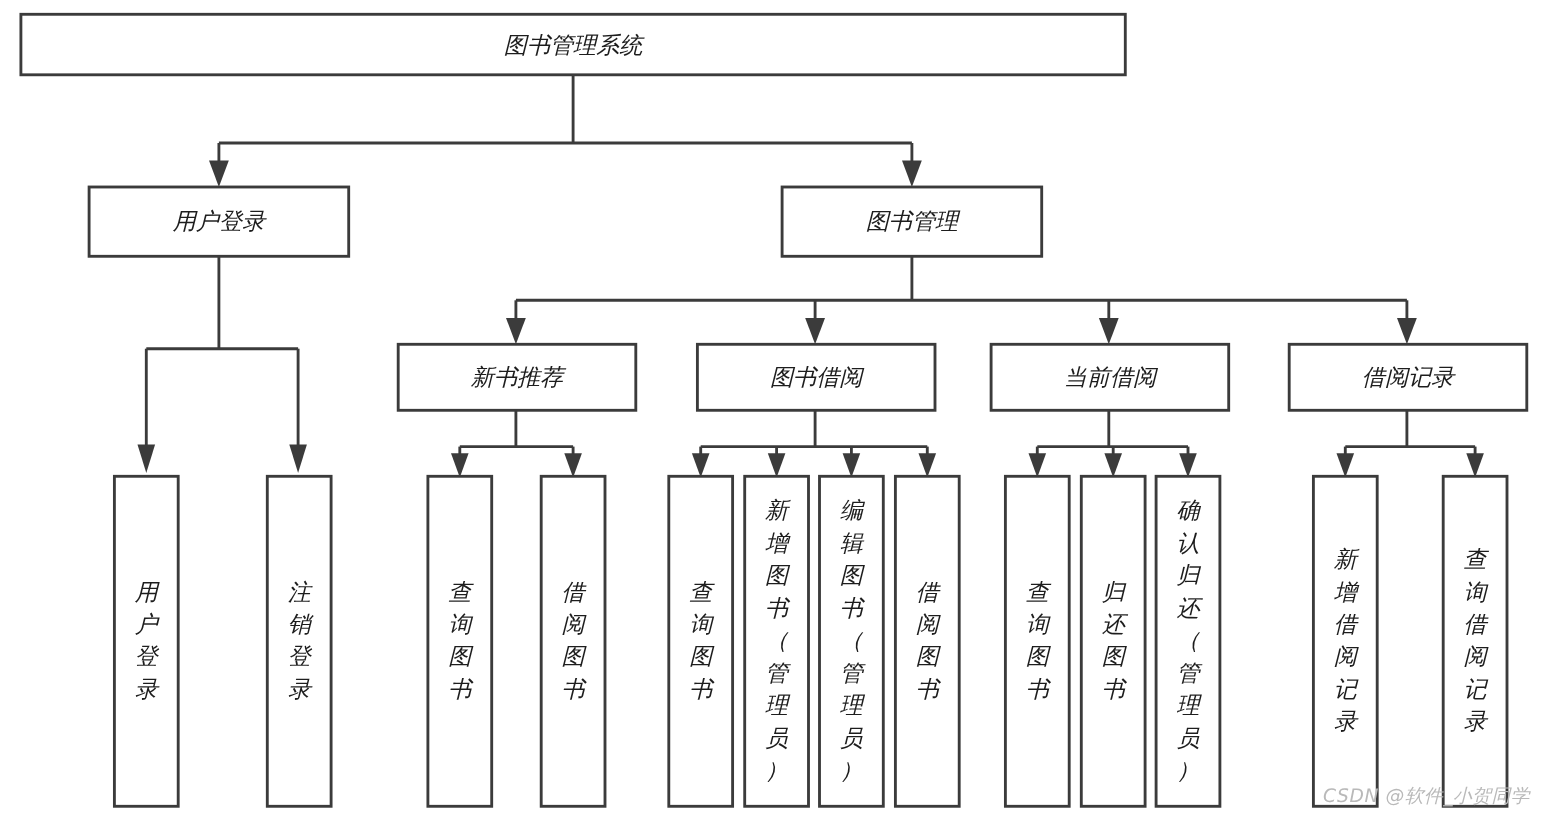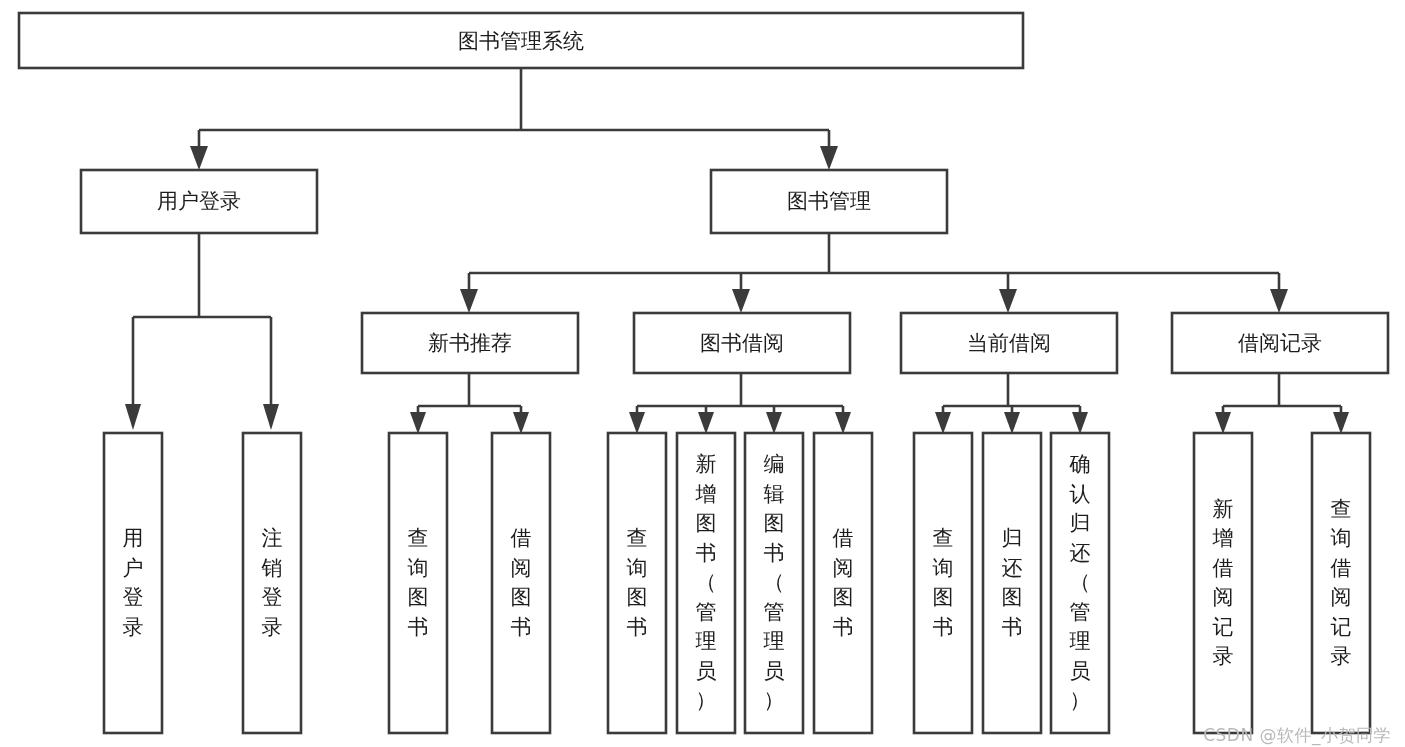--- a/index.html
+++ b/index.html
@@ -11,20 +11,21 @@
     width: 1405px;
     height: 747px;
     font-family: "DejaVu Sans", "Liberation Sans", sans-serif;
     overflow: hidden;
     position: relative;
   }
   #diagram-root {
     position: relative;
     width: 1405px;
     height: 747px;
+    font-style: italic;
   }
   svg#flow {
     position: absolute;
     top: 0;
     left: 0;
     width: 1405px;
     height: 747px;
   }
   .node-box {
     fill: #ffffff;
@@ -50,21 +51,21 @@
   }
   .leaf-label {
     fill: #1d1d1d;
     font-family: "DejaVu Sans", "Liberation Sans", sans-serif;
     font-size: 21px;
     text-anchor: middle;
   }
   .watermark {
     position: absolute;
     right: 14px;
-    bottom: 0;
+    bottom: 12px;
     font-family: "DejaVu Sans", "Liberation Sans", sans-serif;
     font-size: 17px;
     color: #b9b9b9;
     letter-spacing: 0.5px;
     white-space: nowrap;
     user-select: none;
   }
 </style>
 </head>
 <body>

